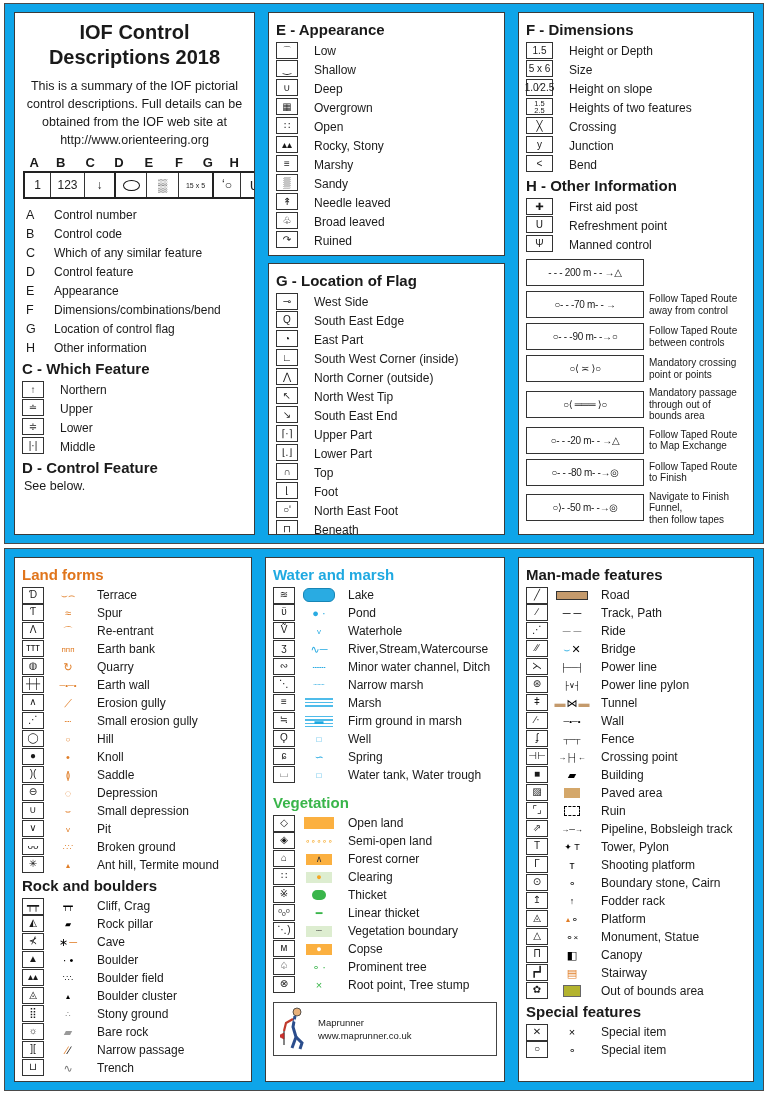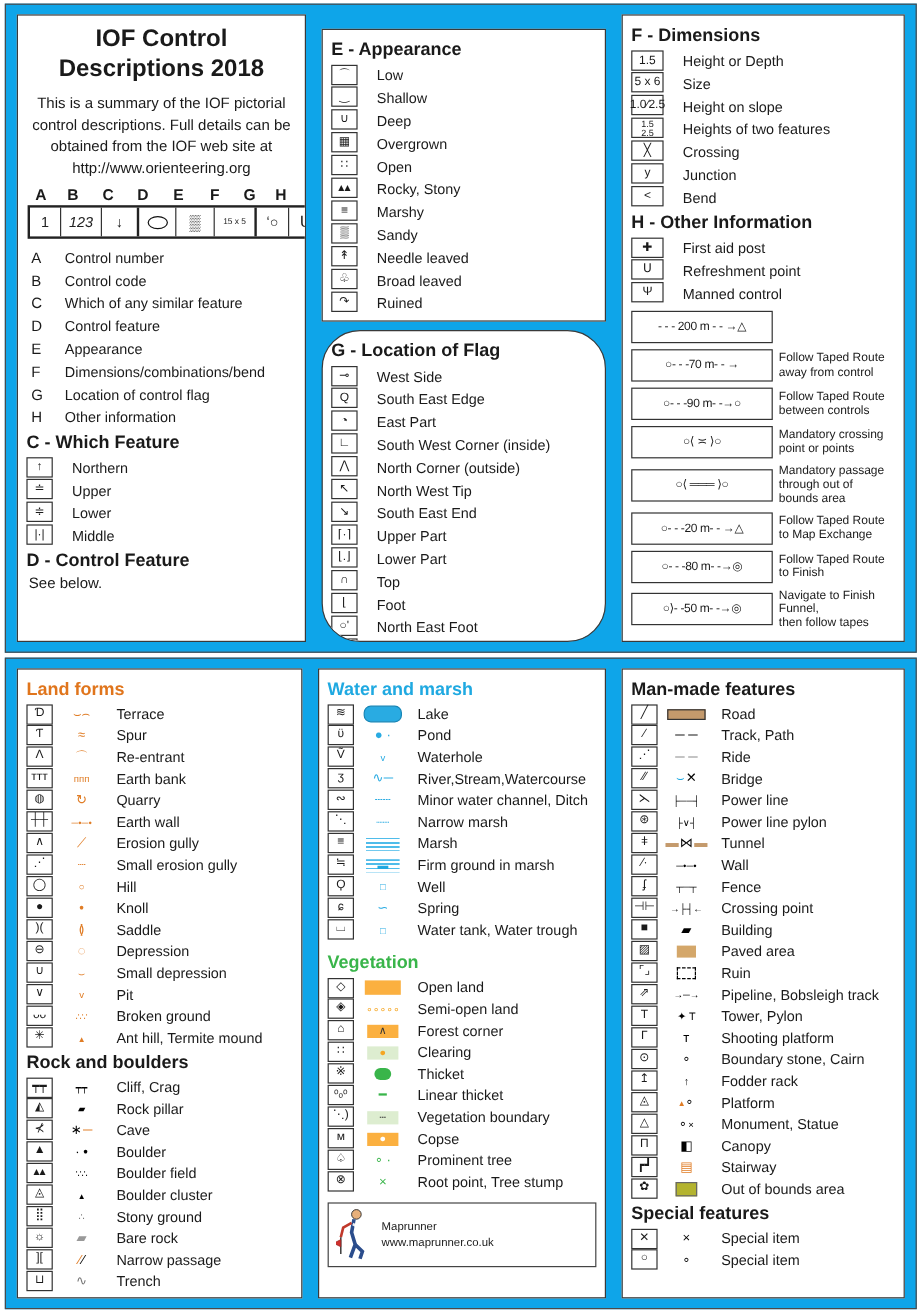--- a/index.html
+++ b/index.html
@@ -71,21 +71,21 @@
           <span style="width: 34px;">D</span>
           <span style="width: 33px;">E</span>
           <span style="width: 35px;">F</span>
           <span style="width: 30px;">G</span>
           <span style="width: 29px;">H</span>
         </div>
         <div class="ctable">
           <div class="tcell" style="width: 25px;">
             <span class="mp" style="color: rgb(34, 34, 34);">1</span>
           </div>
-          <div class="tcell" style="width: 34px; font-style: italic;">
+          <div class="tcell" style="width: 34px;">
             <span class="mp" style="color: rgb(34, 34, 34);">123</span>
           </div>
           <div class="tcell" style="width: 30px;">
             <span class="mp" style="color: rgb(34, 34, 34);">↓</span>
           </div>
           <div class="tcell sep" style="width: 32px;">
             <span class="blk" style="width: 15px; height: 9px; background: transparent; border: 1.4px solid rgb(17, 17, 17); border-radius: 50%;"></span>
           </div>
           <div class="tcell" style="width: 32px;">
             <span class="mp" style="color: rgb(34, 34, 34); font-size: 13px;">▒</span>
@@ -151,21 +151,21 @@
         </div>
         <div class="row">
           <span class="sym">|·|</span>
           <span class="lab">Middle</span>
         </div>
       </div>
     <div class="sechead">D - Control Feature</div>
     <div class="note">See below.</div>
   </div>
 
-  <div class="col" style="width:237px;flex:none;margin-top:12px;">
+  <div class="col" style="width:237px;flex:none;">
     <div class="panel">
       <div class="sechead">E - Appearance</div>
       <div class="list simpleList">
           <div class="row">
             <span class="sym">⌒</span>
             <span class="lab">Low</span>
           </div>
           <div class="row">
             <span class="sym">‿</span>
             <span class="lab">Shallow</span>
@@ -201,21 +201,21 @@
           <div class="row">
             <span class="sym">♧</span>
             <span class="lab">Broad leaved</span>
           </div>
           <div class="row">
             <span class="sym">↷</span>
             <span class="lab">Ruined</span>
           </div>
         </div>
     </div>
-    <div class="panel" style="flex:1;border-radius:32px;">
+    <div class="panel" style="flex:1;">
       <div class="sechead">G - Location of Flag</div>
       <div class="list simpleList">
           <div class="row">
             <span class="sym">⊸</span>
             <span class="lab">West Side</span>
           </div>
           <div class="row">
             <span class="sym">Q</span>
             <span class="lab">South East Edge</span>
           </div>

